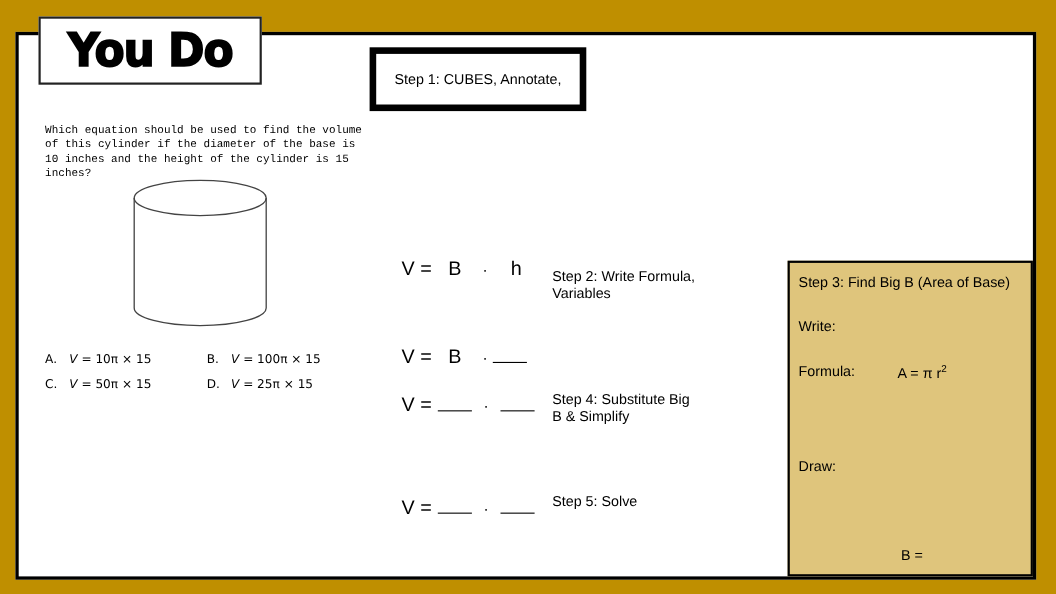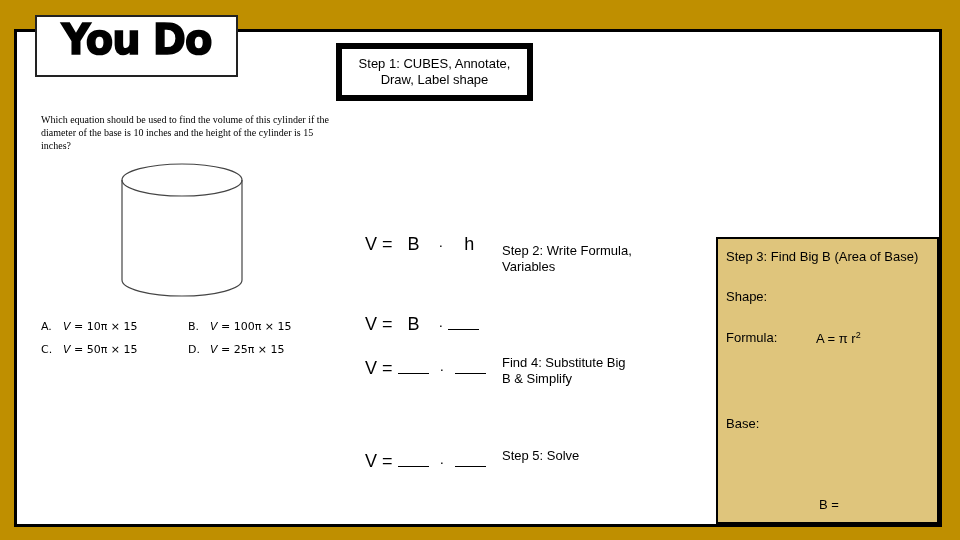--- a/index.html
+++ b/index.html
@@ -1,21 +1,21 @@
 <!DOCTYPE html>
 <html><head>
 <meta charset="utf-8">
 <style>
   html,body{margin:0;padding:0;}
   body{width:960px;height:540px;background:#bf8f00;position:relative;overflow:hidden;font-family:"Liberation Sans",sans-serif;color:#000;}
   .board{position:absolute;left:14px;top:29px;width:922px;height:492px;background:#fff;border:3px solid #000;}
-  .title-box{position:absolute;left:35px;top:15px;width:199px;height:58px;background:#fff;border:2px solid #222;display:flex;justify-content:center;}
+  .title-box{position:absolute;left:35px;top:15px;width:199px;height:58px;background:#fff;border:2px solid #222;display:flex;align-items:center;justify-content:center;}
   .title{font-family:"DejaVu Sans",sans-serif;font-weight:bold;font-size:40px;letter-spacing:-1px;transform:scaleY(1.05);-webkit-text-stroke:1.5px #000;}
   .step1{position:absolute;left:336px;top:43px;width:185px;height:46px;border:6px solid #000000;background:#fff;font-size:13px;text-align:center;line-height:16px;display:flex;align-items:center;justify-content:center;}
-  .question{position:absolute;left:41px;top:113px;width:300px;font-family:Liberation Serif, serif;font-size:10px;line-height:13px;}
+  .question{position:absolute;left:41px;top:113px;width:300px;font-family:Liberation Mono, monospace;font-size:10px;line-height:13px;}
   .cyl{position:absolute;left:120px;top:162px;}
   .choices{position:absolute;left:41px;top:320px;font-family:"DejaVu Sans",sans-serif;font-size:11px;}
   .choice{position:absolute;white-space:nowrap;}
   .choice .lbl{display:inline-block;width:22px;}
   .eqline{position:absolute;font-size:18px;white-space:nowrap;}
   .blank{display:inline-block;width:31px;border-bottom:1.5px solid #000;height:16px;vertical-align:baseline;}
   .note{position:absolute;font-size:13px;line-height:16px;}
   .gold{position:absolute;left:716px;top:237px;width:223px;height:287px;background:#dfc57c;border:2px solid #000;box-sizing:border-box;padding-left:28px;}
   .gold .row{position:absolute;left:8px;font-size:13px;white-space:nowrap;}
   .gold .val{position:absolute;left:100px;}
@@ -26,21 +26,20 @@
 
 <div class="board"></div>
 
 <div class="title-box">
   <span class="title">You Do</span>
 </div>
 
 <div class="step1">
   <div>
     <div>Step 1: CUBES, Annotate,</div>
-    <div>Draw, Label shape</div>
   </div>
 </div>
 
 <div class="question">Which equation should be used to find the volume of this cylinder if the diameter of the base is 10 inches and the height of the cylinder is 15 inches?</div>
 
 <svg class="cyl" width="126" height="140" viewBox="0 0 126 140">
   <ellipse cx="62" cy="18" rx="60" ry="16" fill="none" stroke="#444" stroke-width="1.2"></ellipse>
   <line x1="2" y1="18" x2="2" y2="118" stroke="#444" stroke-width="1.2"></line>
   <line x1="122" y1="18" x2="122" y2="118" stroke="#444" stroke-width="1.2"></line>
   <path d="M2 118 A60 16 0 0 0 122 118" fill="none" stroke="#444" stroke-width="1.2"></path>
@@ -79,34 +78,34 @@
   <span class="blank"></span>
 </div>
 
 <div class="eqline" style="left:365px;top:357px">
   <span>V =</span>
   <span class="blank"></span>
   <span style="margin:0 6px;font-size:14px">·</span>
   <span class="blank"></span>
 </div>
 <div class="note" style="left:502px;top:355px">
-  <div>Find 4: Substitute Big</div>
+  <div>Step 4: Substitute Big</div>
   <div>B &amp; Simplify</div>
 </div>
 
 <div class="eqline" style="left:365px;top:450px">
   <span>V =</span>
   <span class="blank"></span>
   <span style="margin:0 6px;font-size:14px">·</span>
   <span class="blank"></span>
 </div>
 <div class="note" style="left:502px;top:448px">Step 5: Solve</div>
 
 <div class="gold">
   <div class="row" style="top:10px">Step 3: Find Big B (Area of Base)</div>
-  <div class="row" style="top:50px">Shape:</div>
+  <div class="row" style="top:50px">Write:</div>
   <div class="row" style="top:91px;width:210px">
     <span>Formula:</span>
     <span class="val" style="left:90px"><span>A  =  π  r</span><sup>2</sup></span>
   </div>
-  <div class="row" style="top:177px">Base:</div>
+  <div class="row" style="top:177px">Draw:</div>
   <div class="row" style="top:258px;left:101px">B =</div>
 </div>
 
 </body></html>

